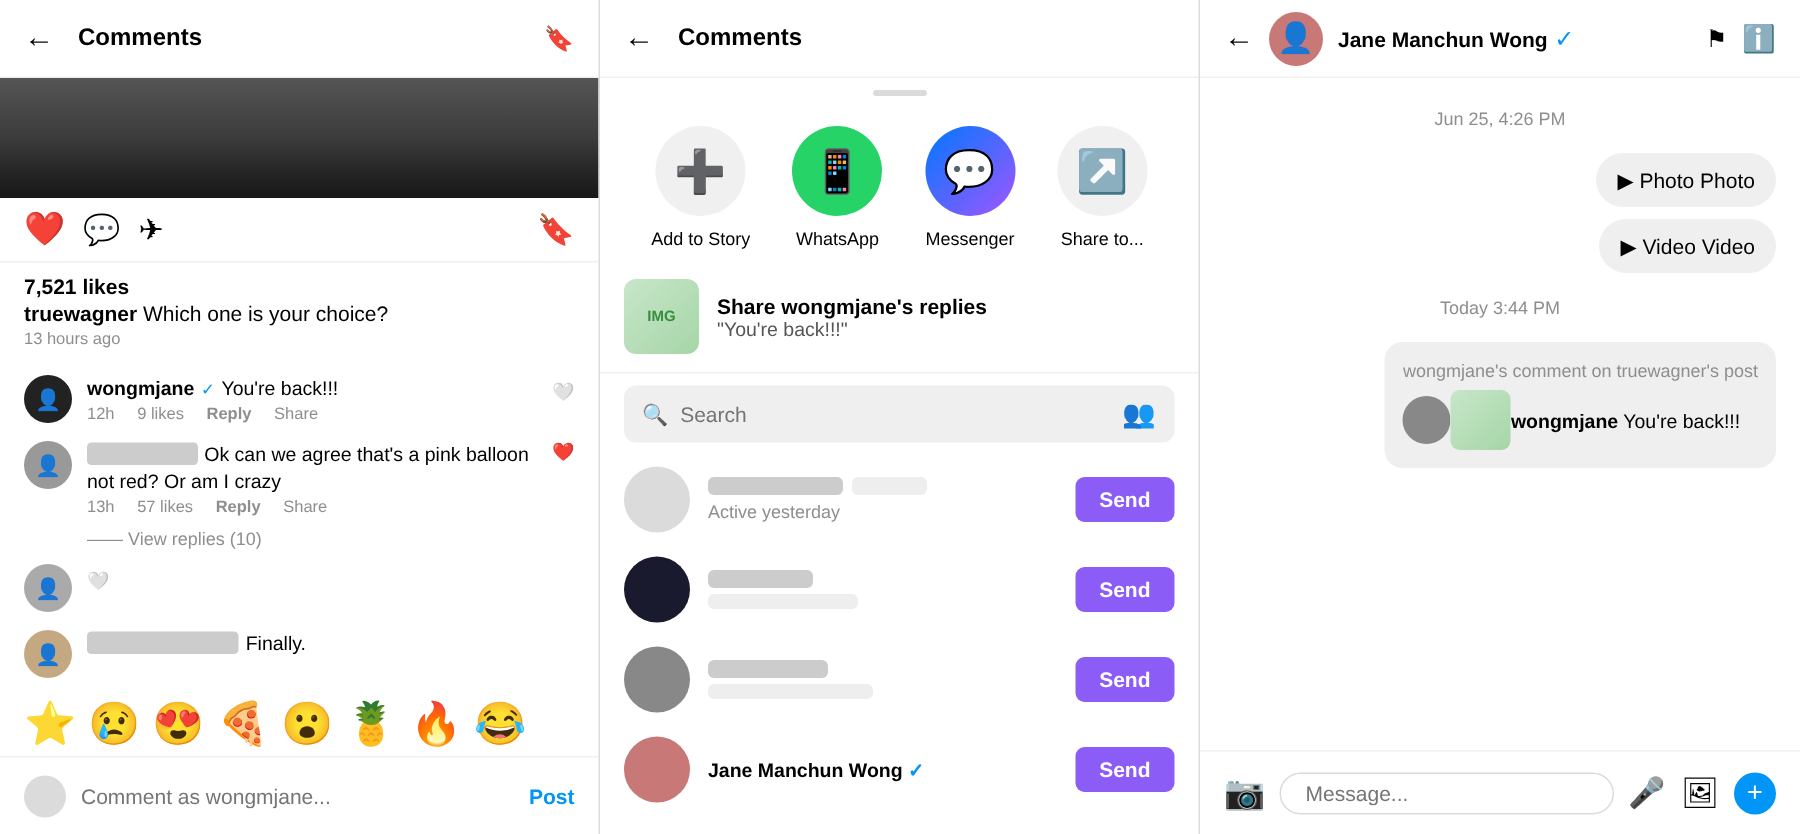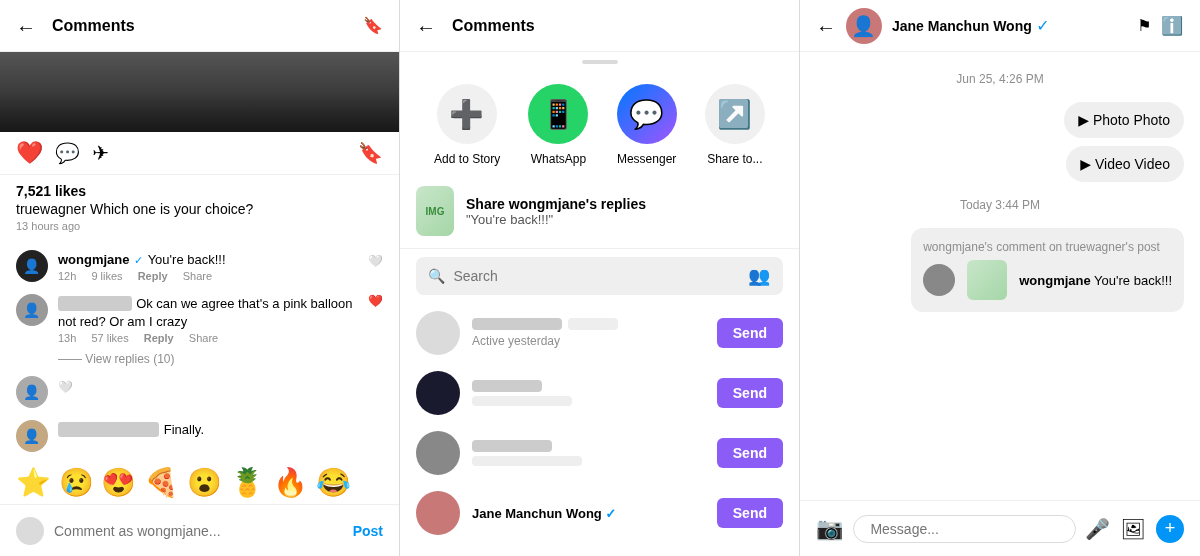--- a/index.html
+++ b/index.html
@@ -48,21 +48,21 @@
     .action-bar .heart-icon { color: #ed4956; font-size: 22px; }
     .action-bar .comment-icon { font-size: 20px; color: #000; }
     .action-bar .share-icon { font-size: 20px; color: #000; }
     .action-bar .bookmark-right { margin-left: auto; font-size: 20px; color: #000; }
 
     .post-info {
       padding: 8px 16px 4px;
     }
     .post-info .likes { font-weight: 700; font-size: 14px; color: #000; }
     .post-info .caption { font-size: 14px; color: #000; margin-top: 2px; }
-    .post-info .caption .username { font-weight: 400; }
+    .post-info .caption .username { font-weight: 700; }
     .post-info .timestamp { font-size: 11px; color: #8e8e8e; margin-top: 3px; }
 
     .comments-list {
       flex: 1;
       overflow-y: auto;
       padding: 8px 0;
     }
     .comment-item {
       display: flex;
       align-items: flex-start;
@@ -178,21 +178,21 @@
     .share-icon-label { font-size: 12px; color: #000; text-align: center; }
 
     .share-comment-preview {
       display: flex;
       align-items: center;
       padding: 12px 16px;
       gap: 12px;
       border-bottom: 1px solid #efefef;
     }
     .share-comment-thumb {
-      width: 38px;
+      width: 50px;
       height: 50px;
       border-radius: 8px;
       background: #e8f0e8;
       flex-shrink: 0;
       display: flex;
       align-items: center;
       justify-content: center;
       overflow: hidden;
     }
     .share-comment-text .title-text { font-size: 14px; font-weight: 600; color: #000; }
@@ -327,21 +327,21 @@
       background: #efefef;
       border-radius: 12px;
       padding: 12px;
       max-width: 280px;
       margin-left: auto;
     }
     .shared-comment-label { font-size: 12px; color: #8e8e8e; margin-bottom: 6px; }
     .shared-comment-inner {
       display: flex;
       align-items: center;
-      gap: 12px;
+      gap: 0;
     }
     .shared-comment-avatar {
       width: 32px;
       height: 32px;
       border-radius: 50%;
       background: #888;
       flex-shrink: 0;
     }
     .shared-comment-preview-img {
       width: 40px;

